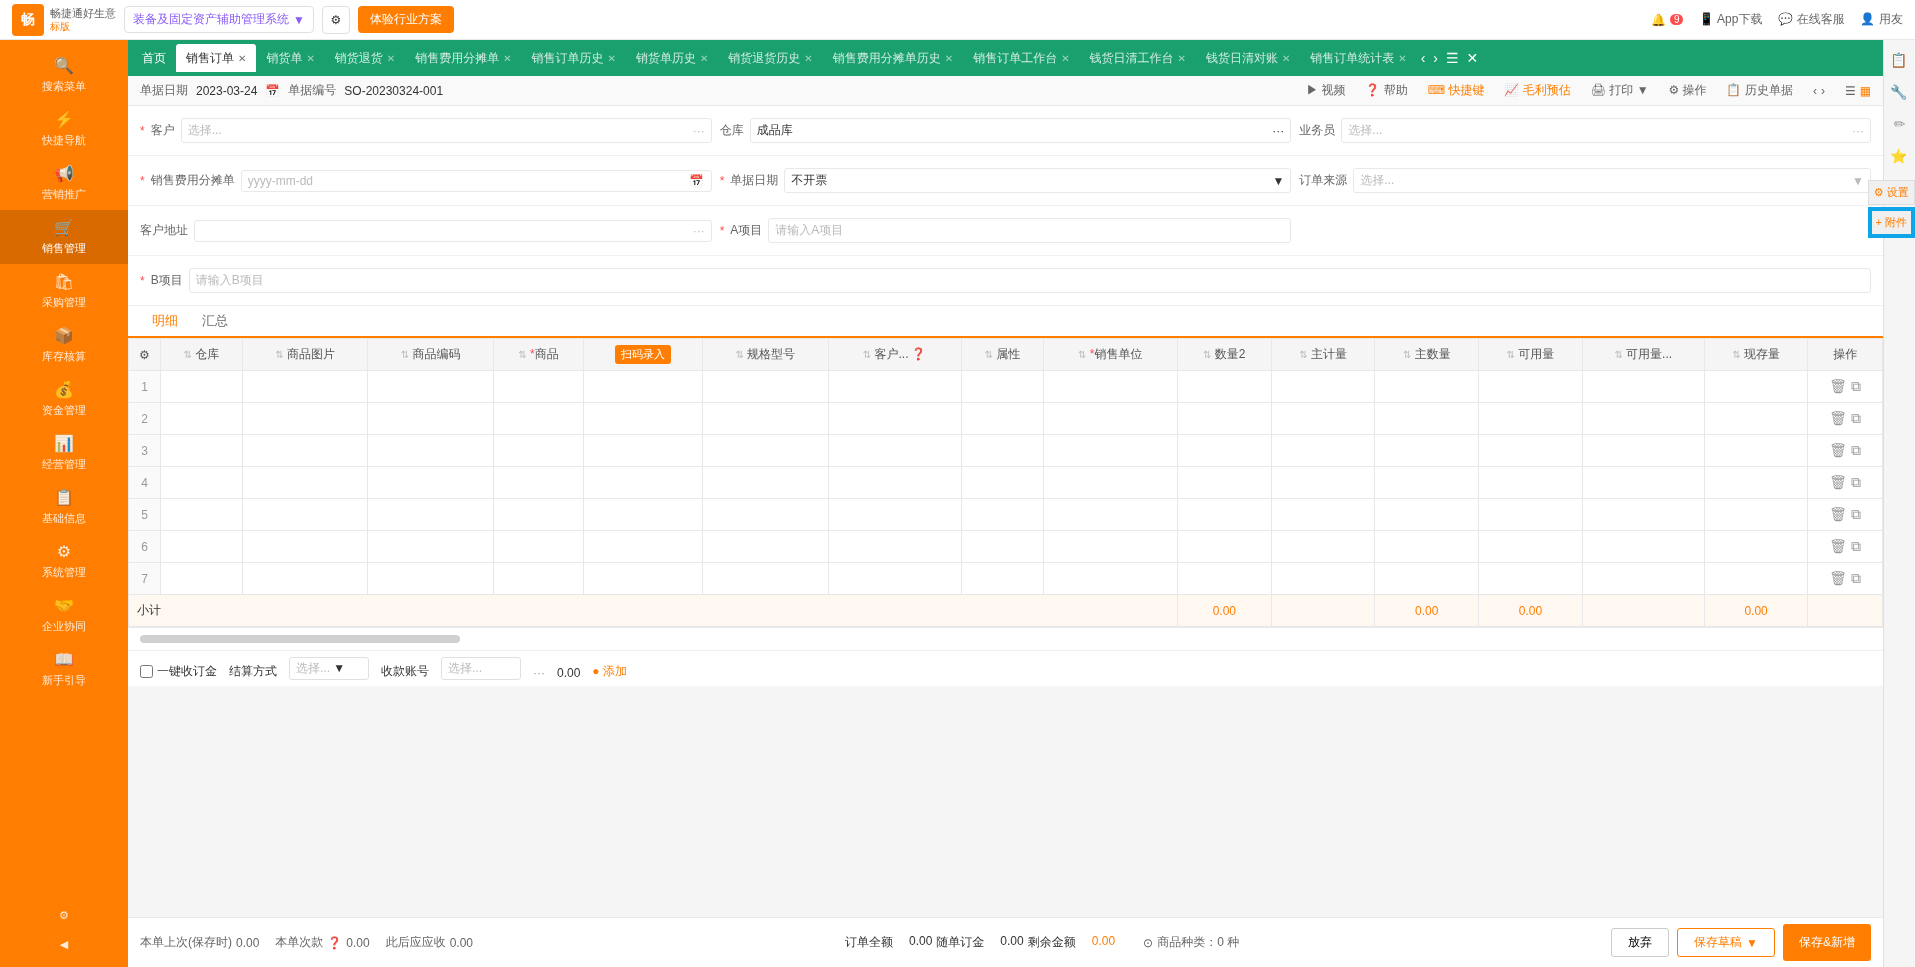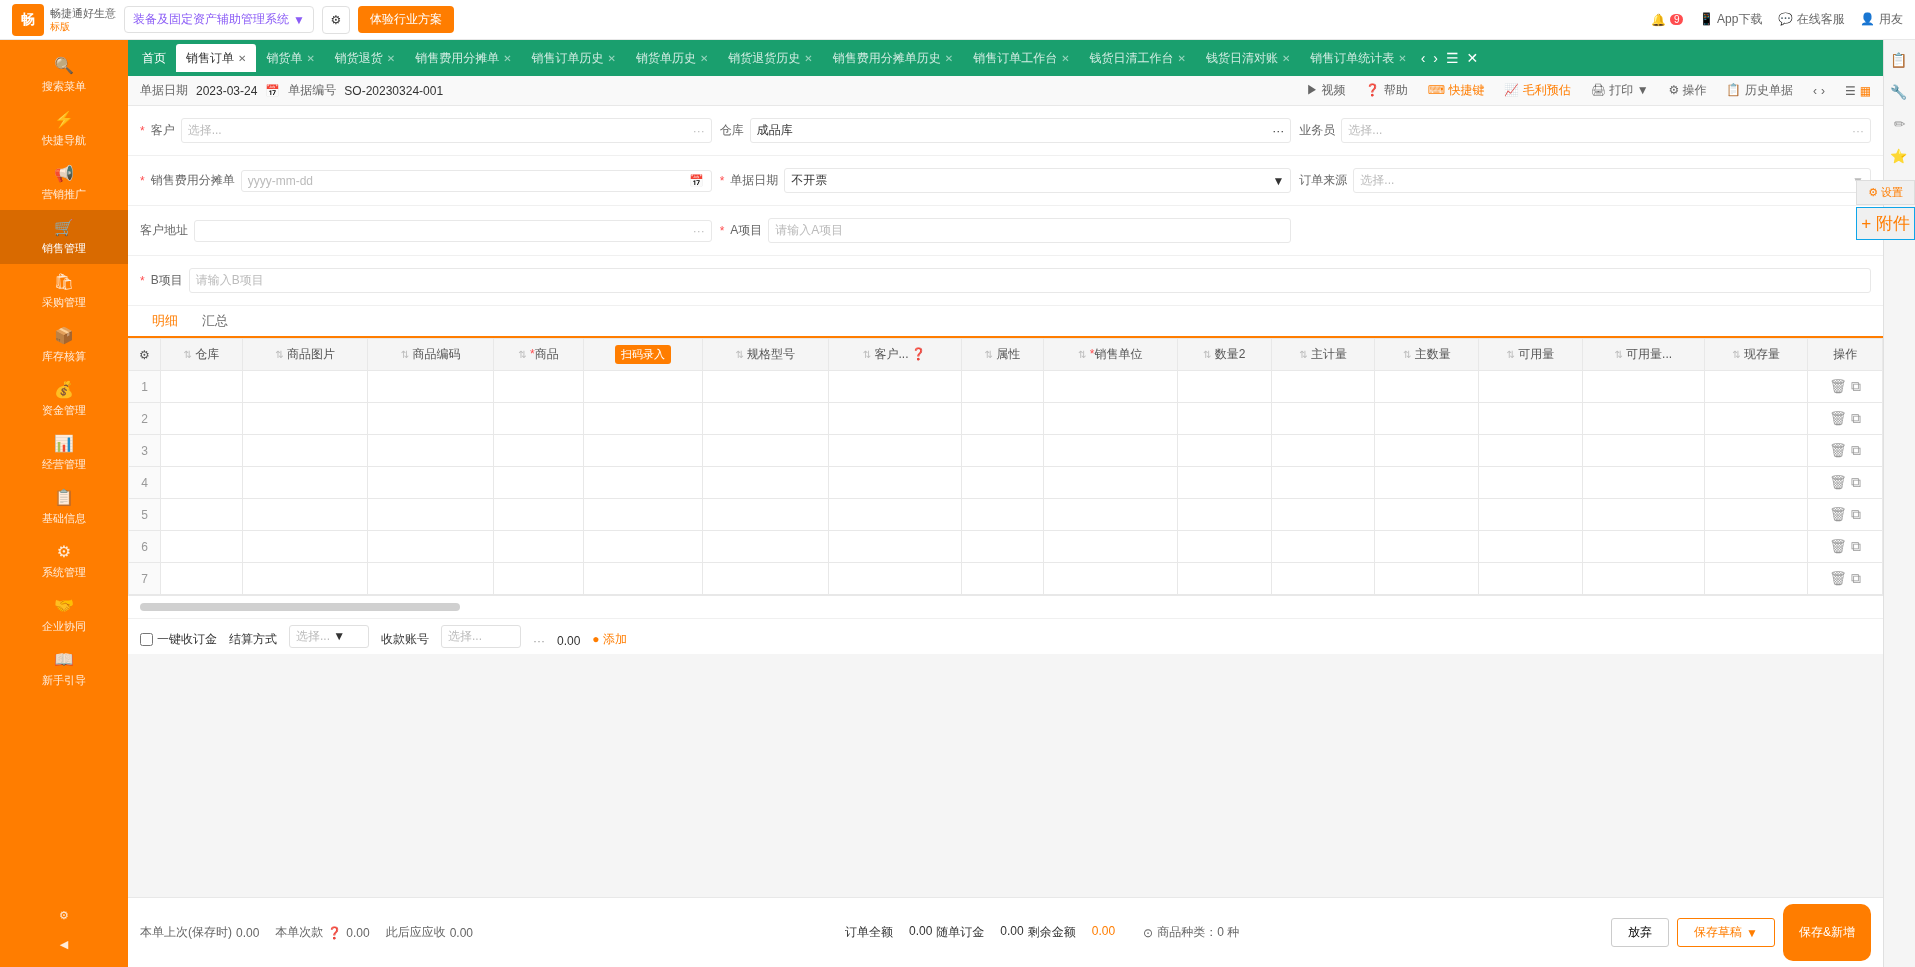--- a/index.html
+++ b/index.html
@@ -67,21 +67,21 @@
     
     .row-actions { display: flex; gap: 4px; justify-content: center; }
     .action-icon { cursor: pointer; color: #999; font-size: 14px; }
 
     
     .bottom-bar { background: white; border-top: 1px solid #e8e8e8; padding: 6px 12px; display: flex; align-items: center; gap: 16px; font-size: 12px; }
     .bottom-info { color: #666; display: flex; align-items: center; gap: 4px; }
     .bottom-actions { margin-left: auto; display: flex; gap: 8px; align-items: center; }
     .btn-discard { border: 1px solid #ccc; background: white; padding: 5px 16px; border-radius: 3px; cursor: pointer; font-size: 12px; }
     .btn-save-draft { border: 1px solid #ff7d00; background: white; color: #ff7d00; padding: 5px 16px; border-radius: 3px; cursor: pointer; font-size: 12px; display: flex; align-items: center; gap: 4px; }
-    .btn-save-new { background: #ff7d00; color: white; border: none; padding: 20px 16px; border-radius: 10px; cursor: pointer; font-size: 12px; }
+    .btn-save-new { background: #ff7d00; color: white; border: none; padding: 10px 16px; border-radius: 3px; cursor: pointer; font-size: 12px; }
 
     
     .order-summary { display: flex; flex-direction: row; gap: 4px; text-align: right; margin-left: auto; margin-right: 12px; font-size: 12px; }
     .order-summary .row { display: flex; justify-content: space-between; gap: 16px; }
     .order-summary .amount { color: #333; }
     .order-summary .amount.orange { color: #ff7d00; }
 
     
     .payment-row { display: flex; align-items: flex-end; padding: 6px 12px; background: white; border-top: 1px solid #f0f0f0; gap: 12px; font-size: 12px; }
     .checkbox-label { display: flex; align-items: center; gap: 4px; cursor: pointer; }
@@ -271,21 +271,21 @@
               </span>
               <span style="display:flex;gap:4px;">
                 <span style="cursor:pointer;">☰</span>
                 <span style="cursor:pointer;color:#ff7d00;">▦</span>
               </span>
             </div>
           </div>
 
           <div style="position:absolute;right:0;top:180px;display:flex;flex-direction:column;gap:2px;z-index:10;">
             <div style="background:#f0f0f0;border:1px solid #ddd;padding:4px;cursor:pointer;font-size:11px;color:#ff7d00;text-align:center;">⚙ 设置</div>
-            <div style="background:#f0f0f0;border:1px solid #0ea5e9;padding:4px;cursor:pointer;font-size:17px;color:#ff7d00;text-align:center;">+ 附件</div>
+            <div style="background:#f0f0f0;border:4px solid #0ea5e9;padding:4px;cursor:pointer;font-size:11px;color:#ff7d00;text-align:center;">+ 附件</div>
           </div>
 
           <div style="display:grid;grid-template-columns:1fr 1fr 1fr;background:white;padding:8px 12px;border-bottom:1px solid #f0f0f0;gap:8px;">
             <div class="field-group">
               <span class="required-star">*</span>
               <label>客户</label>
               <div class="field-val" style="color:#bbb;cursor:pointer;display:flex;align-items:center;justify-content:space-between;">
                 <span>选择...</span>
                 <span>···</span>
               </div>
@@ -549,20 +549,30 @@
                   <td></td>
                   <td></td>
                   <td>
                     <div class="row-actions">
                       <span class="action-icon">🗑</span>
                       <span class="action-icon">⧉</span>
                     </div>
                   </td>
                 </tr>
 
+                <tr class="subtotal-row">
+                  <td colspan="10" class="subtotal-label" style="text-align:left;padding-left:8px;color:#333;font-weight:500;">小计</td>
+                  <td style="color:#ff7d00;font-weight:500;">0.00</td>
+                  <td></td>
+                  <td style="color:#ff7d00;font-weight:500;">0.00</td>
+                  <td style="color:#ff7d00;font-weight:500;">0.00</td>
+                  <td></td>
+                  <td style="color:#ff7d00;font-weight:500;">0.00</td>
+                  <td></td>
+                </tr>
               </tbody>
             </table>
           </div>
 
           <div style="background:white;padding:4px 12px;border-top:1px solid #e8e8e8;">
             <div style="width:320px;height:8px;background:#d0d0d0;border-radius:4px;display:inline-block;"></div>
           </div>
 
           <div class="payment-row">
             <label class="checkbox-label">

